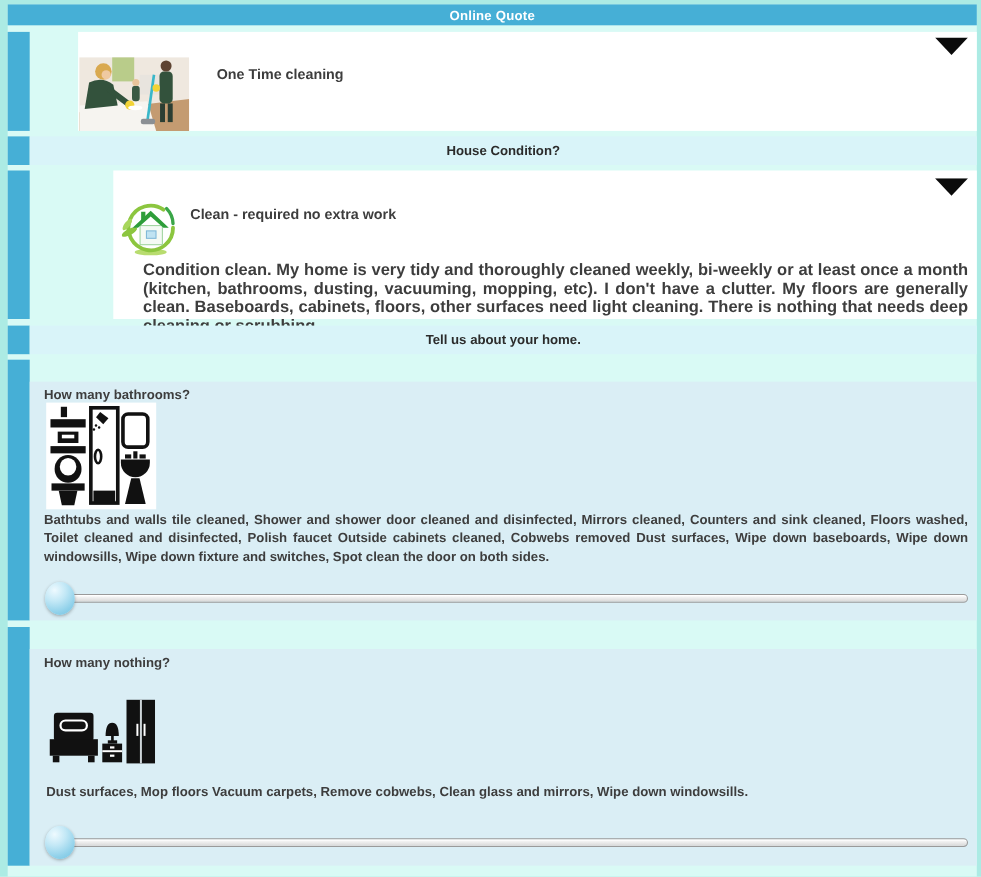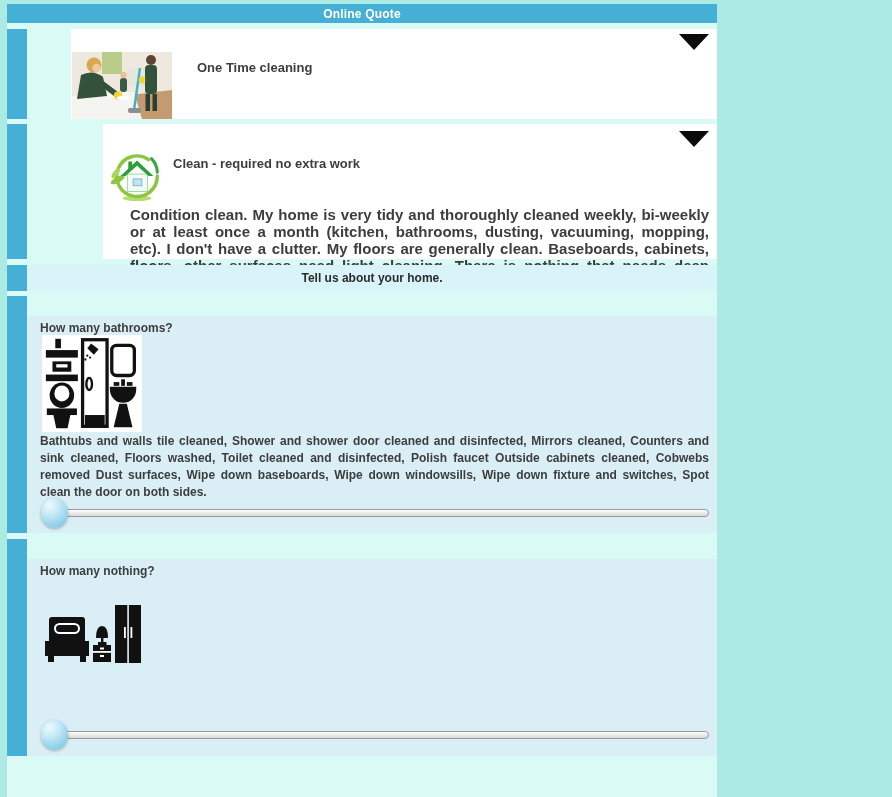--- a/index.html
+++ b/index.html
@@ -8,21 +8,21 @@
     width:892px; height:797px;
     background:#ACEBE4;
     font-family:"Liberation Sans", sans-serif;
     font-weight:700;
     color:#3d3d3d;
     overflow:hidden;
   }
   .inner {
     position:relative;
     margin:4px 7px 0 7px;
-    width:710px; height:793px;
+    width:881px; height:793px;
     background:#D9FAF5;
   }
   .topbar {
     height:19px; background:#46AFD6;
     display:flex; align-items:center; justify-content:center;
     margin-bottom:6px;
   }
   .topbar span { color:#ffffff; font-size:12px; letter-spacing:.2px; }
   .row { display:flex; }
   .strip { width:20px; background:#46AFD6; flex:0 0 20px; }
@@ -125,20 +125,26 @@
           <path d="M9,23 Q21,17 31,25 L35,44 L5,47 Z" fill="#33523C"></path>
           <line x1="28" y1="30" x2="44" y2="42" stroke="#33523C" stroke-width="5.5" stroke-linecap="round"></line>
           <circle cx="46" cy="43.5" r="4.2" fill="#F2D337"></circle>
           <ellipse cx="51" cy="46" rx="6.5" ry="2.2" fill="#FFFFFF"></ellipse>
         </svg>
       </div>
       <span class="service-label">One Time cleaning</span>
     </div>
   </div>
 
+  <div class="row r-hdr">
+    <div class="strip"></div>
+    <div class="content hdrbar">
+      <div class="hdr-text">House Condition?</div>
+    </div>
+  </div>
 
   <div class="row r-cond">
     <div class="strip"></div>
     <div class="content white">
       <div class="arrow">
         <svg width="30" height="17" viewBox="0 0 30 17">
             <polygon points="0,0 30,0 15,16" fill="#0b0b0b"></polygon>
           </svg>
       </div>
       <div class="logo">
@@ -222,20 +228,21 @@
           <rect x="48" y="40" width="18" height="17" fill="#111"></rect>
           <rect x="48" y="46" width="18" height="1.8" fill="#fff"></rect>
           <rect x="55" y="42.5" width="4" height="2" fill="#fff"></rect>
           <rect x="55" y="50" width="4" height="2" fill="#fff"></rect>
           <rect x="70" y="0" width="26" height="58" fill="#111"></rect>
           <rect x="82.2" y="0" width="1.8" height="58" fill="#cfd6da"></rect>
           <rect x="79" y="22" width="1.8" height="11" fill="#fff"></rect>
           <rect x="85.5" y="22" width="1.8" height="11" fill="#fff"></rect>
         </svg>
       </div>
+      <div class="bed-tasks">Dust surfaces, Mop floors Vacuum carpets, Remove cobwebs, Clean glass and mirrors, Wipe down windowsills.</div>
       <div class="slider slider-bed">
         <div class="track"></div>
         <div class="handle"></div>
       </div>
     </div>
   </div>
 
 </div>
 
 </body></html>

